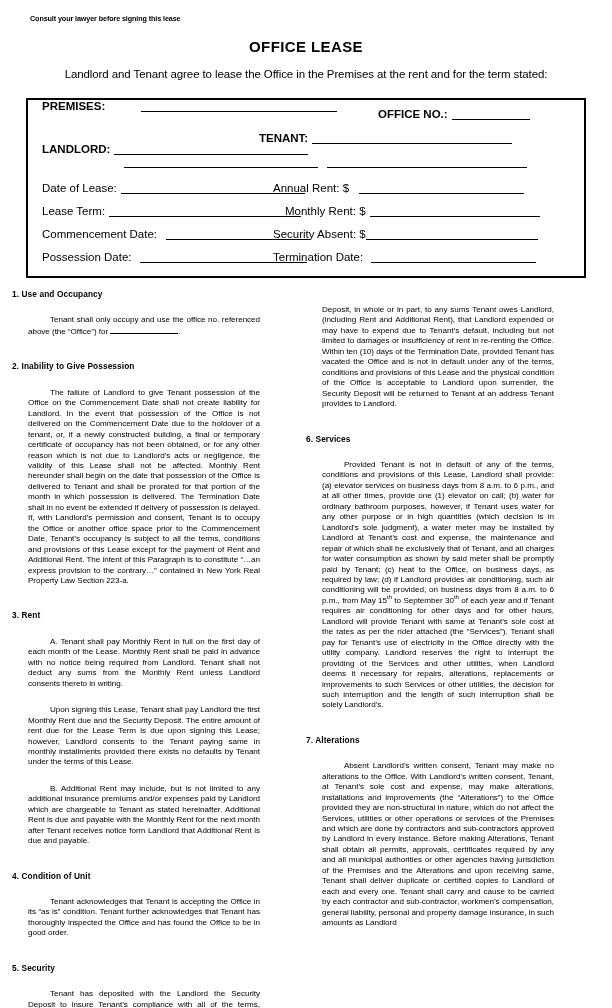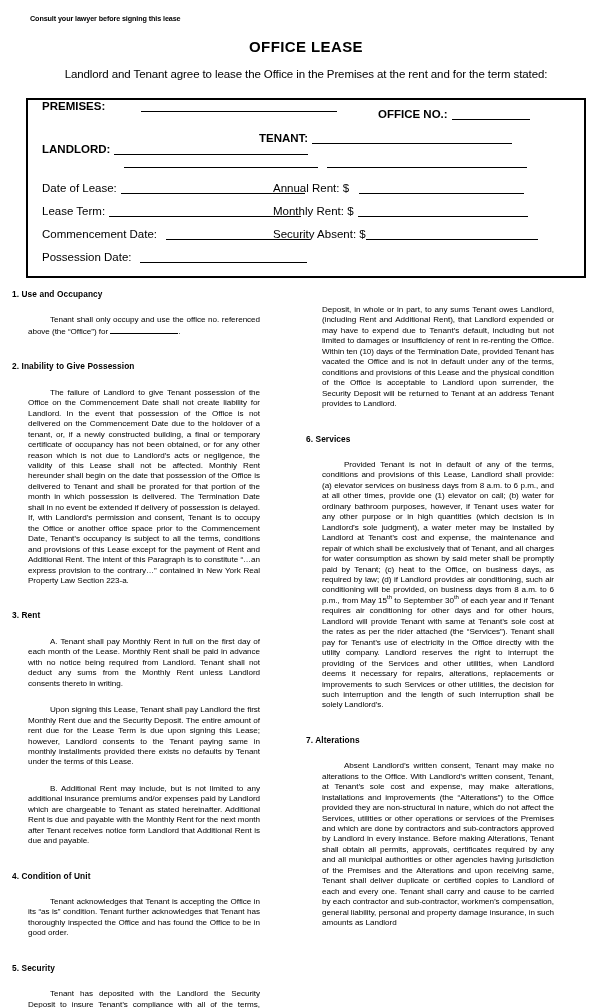--- a/index.html
+++ b/index.html
@@ -86,21 +86,21 @@
   
   #row-premises     { left: 14px;  top: 0; gap: 32px; }
   #row-officeno     { left: 350px; top: 8px; }
   #row-landlord     { left: 14px;  top: 20px; margin-top: 23px; }
   #row-tenant       { left: 231px; top: 32px; }
   #row-landlord2    { left: 14px;  top: 56px; }
   #row-tenant2      { left: 245px; top: 56px; }
   #row-dateoflease  { left: 14px;  top: 82px; }
   #row-annualrent   { left: 245px; top: 82px; }
   #row-leaseterm    { left: 14px;  top: 105px; }
-  #row-monthlyrent  { left: 245px; top: 105px; }
+  #row-monthlyrent  { left: 257px; top: 105px; }
   #row-commencement { left: 14px;  top: 128px; }
   #row-securitydep  { left: 245px; top: 128px; }
   #row-possession   { left: 14px;  top: 151px; }
   #row-termination  { left: 245px; top: 151px; }
 
   
   .body-cols {
     position: absolute;
     left: 12px;
     top: 289px;
@@ -207,20 +207,24 @@
     <div class="form-row" id="row-securitydep">
       <span class="lbl-reg">Security Absent: $</span>
       <span class="blank" style="width:172px;margin-left:0px"></span>
     </div>
 
     <div class="form-row" id="row-possession">
       <span class="lbl-reg">Possession Date:</span>
       <span class="blank" style="width:167px;margin-left:8px"></span>
     </div>
 
+    <div class="form-row" id="row-termination">
+      <span class="lbl-reg">Termination Date:</span>
+      <span class="blank" style="width:165px;margin-left:8px"></span>
+    </div>
 
   </div>
 
   <div class="body-cols">
 
     <div class="col">
 
       <div class="sec-head">1.  Use and Occupancy</div>
       <p class="para"><span>Tenant shall only occupy and use the office no. referenced above (the “Office”) for </span><span class="inline-blank"></span><span>.</span></p>
 

